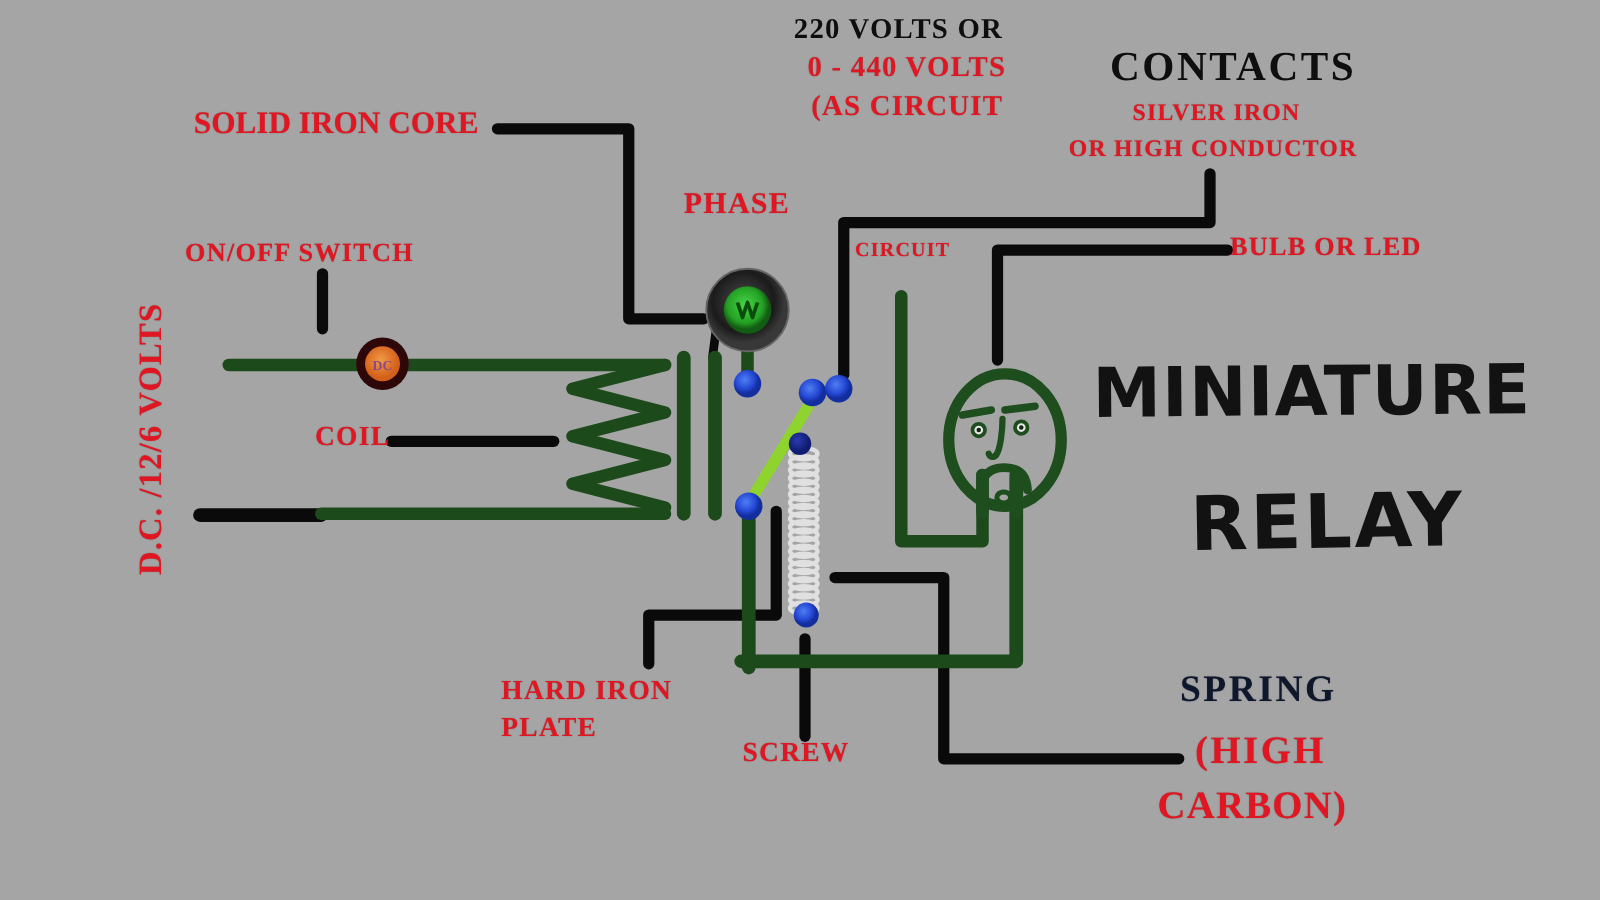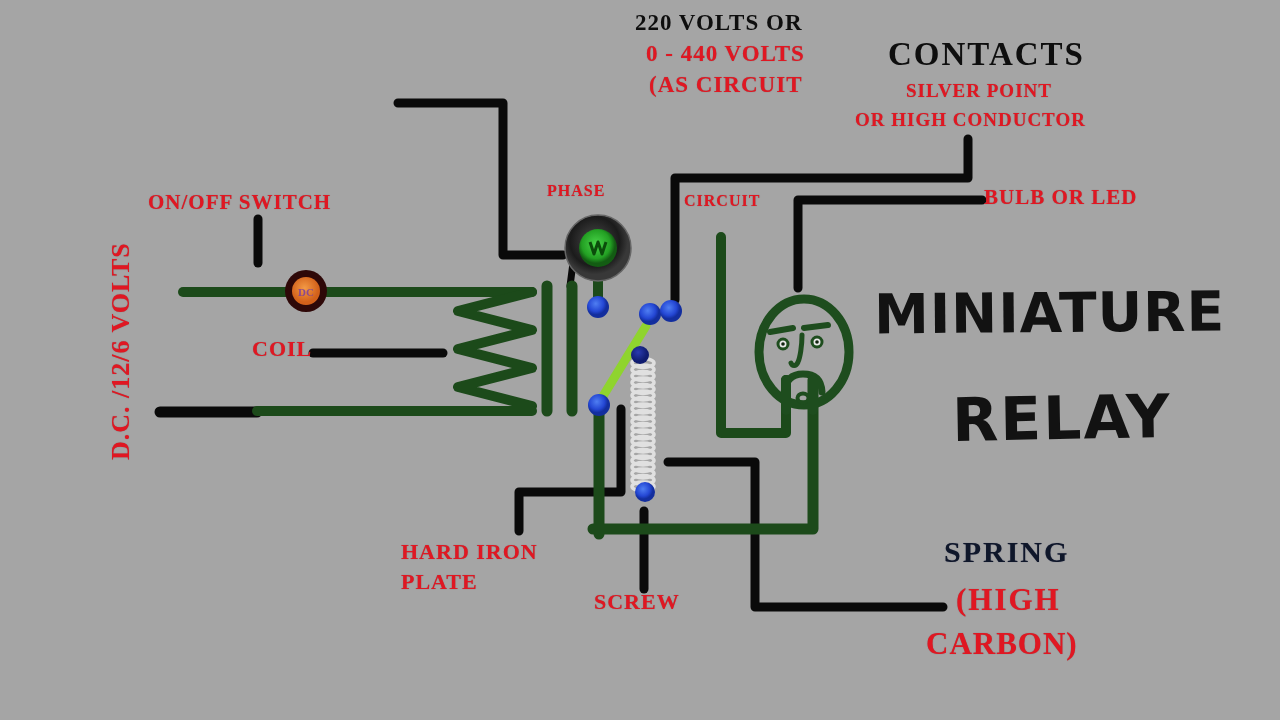--- a/index.html
+++ b/index.html
@@ -15,21 +15,21 @@
   .blue{color:#0f172a;text-shadow:0 0 1px rgba(0,0,60,.35);}
   .marker{font-family:"DejaVu Sans", sans-serif;font-weight:bold;color:#121212;}
 
   .lbl-supply1{left:635px;top:11px;font-size:23px;letter-spacing:1px;}
   .lbl-supply2{left:646px;top:42px;font-size:23px;letter-spacing:1px;}
   .lbl-supply3{left:649px;top:73px;font-size:23px;letter-spacing:1px;}
   .lbl-contacts{left:888px;top:38px;font-size:33px;letter-spacing:2px;}
   .lbl-silver{left:906px;top:81px;font-size:19px;letter-spacing:1px;}
   .lbl-orhigh{left:855px;top:110px;font-size:19px;letter-spacing:1px;}
   .lbl-solidiron{left:155px;top:86px;font-size:25px;}
-  .lbl-phase{left:547px;top:151px;font-size:16px;letter-spacing:1px;margin-top:32px;}
+  .lbl-phase{left:547px;top:151px;font-size:24px;letter-spacing:1px;}
   .lbl-onoff{left:148px;top:192px;font-size:21px;letter-spacing:1px;}
   .lbl-neutral{left:684px;top:193px;font-size:16px;letter-spacing:1px;}
   .lbl-bulb{left:984px;top:187px;font-size:21px;letter-spacing:1px;}
   .lbl-dc{left:108px;top:460px;font-size:26px;letter-spacing:1px;
           transform:rotate(-90deg);transform-origin:0 0;}
   .lbl-coil{left:240px;top:338px;font-size:22px;letter-spacing:1px;margin-left:12px;}
   .lbl-miniature{left:874px;top:286px;font-size:55px;letter-spacing:1px;transform:rotate(-.5deg);}
   .lbl-relay{left:952px;top:388px;font-size:60px;letter-spacing:2px;transform:rotate(-1deg);}
   .lbl-spring{left:944px;top:537px;font-size:30px;letter-spacing:2px;}
   .lbl-high{left:956px;top:584px;font-size:31px;letter-spacing:2px;}
@@ -154,22 +154,23 @@
       <ellipse cx="803" cy="398" rx="5.5" ry="4.5" stroke-width="4"></ellipse>
       <path d="M786,380 V410" stroke-width="10"></path>
       <path d="M813,380 V410" stroke-width="10"></path>
     </g>
   </svg>
 
   <div class="lbl blk lbl-supply1">220 VOLTS OR</div>
   <div class="lbl red lbl-supply2">0 - 440 VOLTS</div>
   <div class="lbl red lbl-supply3">(AS CIRCUIT</div>
   <div class="lbl blk lbl-contacts">CONTACTS</div>
-  <div class="lbl red lbl-silver">SILVER POINT</div>
+  <div class="lbl red lbl-silver">SILVER IRON</div>
   <div class="lbl red lbl-orhigh">OR HIGH CONDUCTOR</div>
+  <div class="lbl red lbl-solidiron">SOLID IRON CORE</div>
   <div class="lbl red lbl-phase">PHASE</div>
   <div class="lbl red lbl-onoff">ON/OFF SWITCH</div>
   <div class="lbl red lbl-neutral">CIRCUIT</div>
   <div class="lbl red lbl-bulb">BULB OR LED</div>
   <div class="lbl red lbl-dc">D.C. /12/6 VOLTS</div>
   <div class="lbl red lbl-coil">COIL</div>
   <div class="lbl marker lbl-miniature">MINIATURE</div>
   <div class="lbl marker lbl-relay">RELAY</div>
   <div class="lbl blue lbl-spring">SPRING</div>
   <div class="lbl red lbl-high">(HIGH</div>

